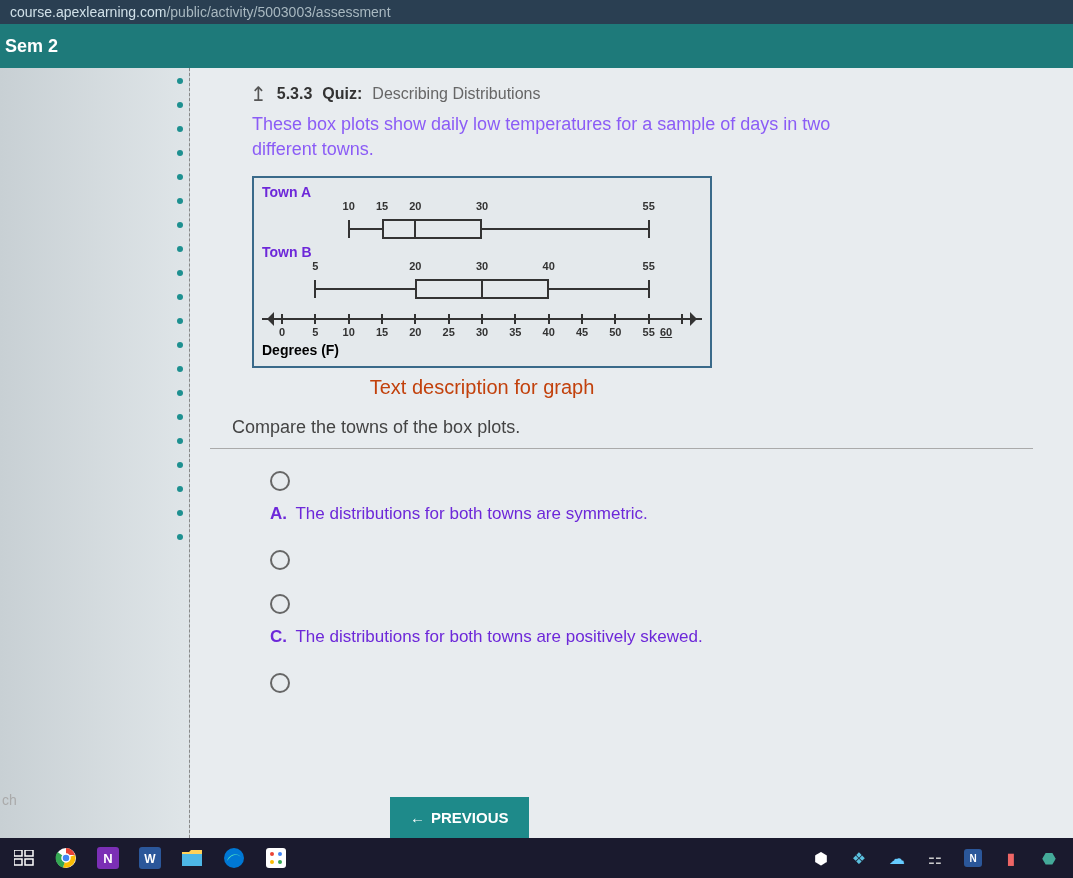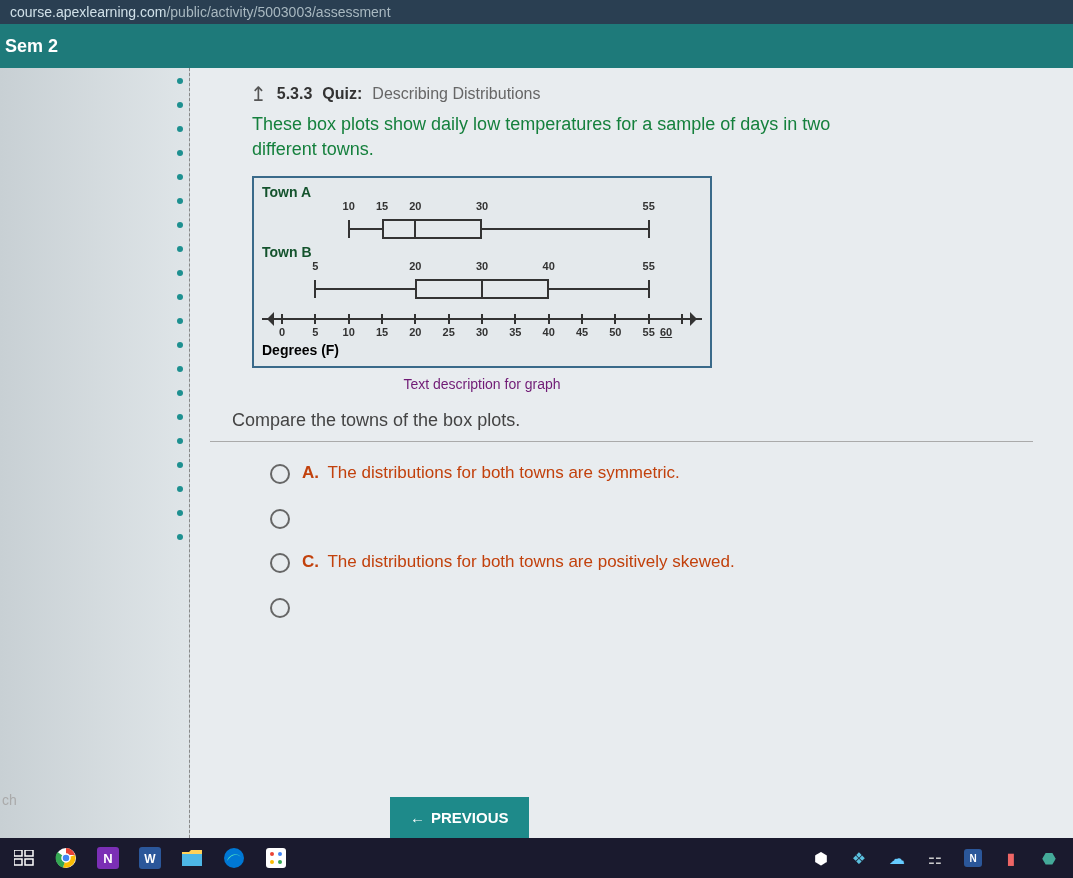--- a/index.html
+++ b/index.html
@@ -48,49 +48,49 @@
   .main-panel {
     flex: 1;
     background: #e8ecef;
     padding: 14px 40px 0 20px;
     position: relative;
   }
   .quiz-header { display:flex; align-items:center; gap:10px; color:#444; margin-bottom:6px;}
   .back-arrow { font-size:20px; color:#555;}
   .quiz-num { font-weight:bold; color:#333;}
   .quiz-title { color:#666;}
-  .question-text { color:#15803d; font-size:18px; line-height:1.4; margin:6px 0 14px 42px; max-width:620px;}
+  .question-text { color:#8b5cf6; font-size:18px; line-height:1.4; margin:6px 0 14px 42px; max-width:620px;}
   .chart-frame {
     border: 2px solid #3a6a8a;
     width: 460px;
     margin-left: 42px;
     padding: 4px 8px 8px 8px;
     background: #e4e9ec;
   }
   .plot-row { margin-top:2px; }
-  .plot-label { font-size:14px; font-weight:bold; color:#14532d; }
+  .plot-label { font-size:14px; font-weight:bold; color:#6d28d9; }
   .val-labels { position:relative; height:14px; font-size:11px; color:#333; font-weight:bold;}
   .val-labels span { position:absolute; transform:translateX(-50%);}
   .box-area { position:relative; height:28px; }
   .whisker-line { position:absolute; top:14px; height:2px; background:#333;}
   .whisker-cap { position:absolute; top:6px; width:2px; height:18px; background:#333;}
   .box-rect { position:absolute; top:5px; height:20px; border:2px solid #333; background:#e4e9ec;}
   .median-line { position:absolute; top:5px; width:2px; height:20px; background:#333;}
   .axis-area { position:relative; height:50px; margin-top:6px;}
   .axis-line { position:absolute; top:10px; left:0; right:0; height:2px; background:#333;}
   .axis-arrow-l { position:absolute; top:4px; left:-2px; border:7px solid transparent; border-right-color:#333;}
   .axis-arrow-r { position:absolute; top:4px; right:-2px; border:7px solid transparent; border-left-color:#333;}
   .tick { position:absolute; top:6px; width:2px; height:10px; background:#333;}
   .tick-label { position:absolute; top:18px; font-size:11px; font-weight:bold; color:#333; transform:translateX(-50%);}
   .axis-title { position:absolute; top:34px; left:0; right:0; text-align:left; font-weight:bold; font-size:14px;}
-  .graph-caption { text-align:center; color:#701a75; font-size:14px; margin:8px 0 0 42px; width:460px;}
+  .graph-caption { text-align:center; color:#c2410c; font-size:20px; margin:8px 0 0 42px; width:460px;}
   .compare-text { color:#444; font-size:18px; margin:18px 0 10px 22px;}
   .divider { border:none; border-top:1px solid #aaa; margin:0 0 20px 0;}
   .options { margin-left:60px; }
-  .option-row { display:flex; align-items:flex-start; gap:12px; margin-bottom:22px; color:#c2410c; font-size:17px;}
+  .option-row { display:flex; align-items:flex-start; gap:12px; margin-bottom:22px; color:#6d28d9; font-size:17px;flex-direction:column;}
   .radio-outer { min-width:20px;width:20px;height:20px;border:2px solid #666;border-radius:50%;margin-top:2px;}
   .opt-letter { font-weight:bold; margin-right:4px;}
   .opt-text { max-width:560px; line-height:1.35;}
   .prev-btn {
     position:absolute; bottom:0; left:200px;
     background:#1e8a8a; color:#fff; font-weight:bold;
     padding:12px 20px; font-size:15px; display:flex; align-items:center; gap:6px;
     border:none;
   }
   .taskbar {

